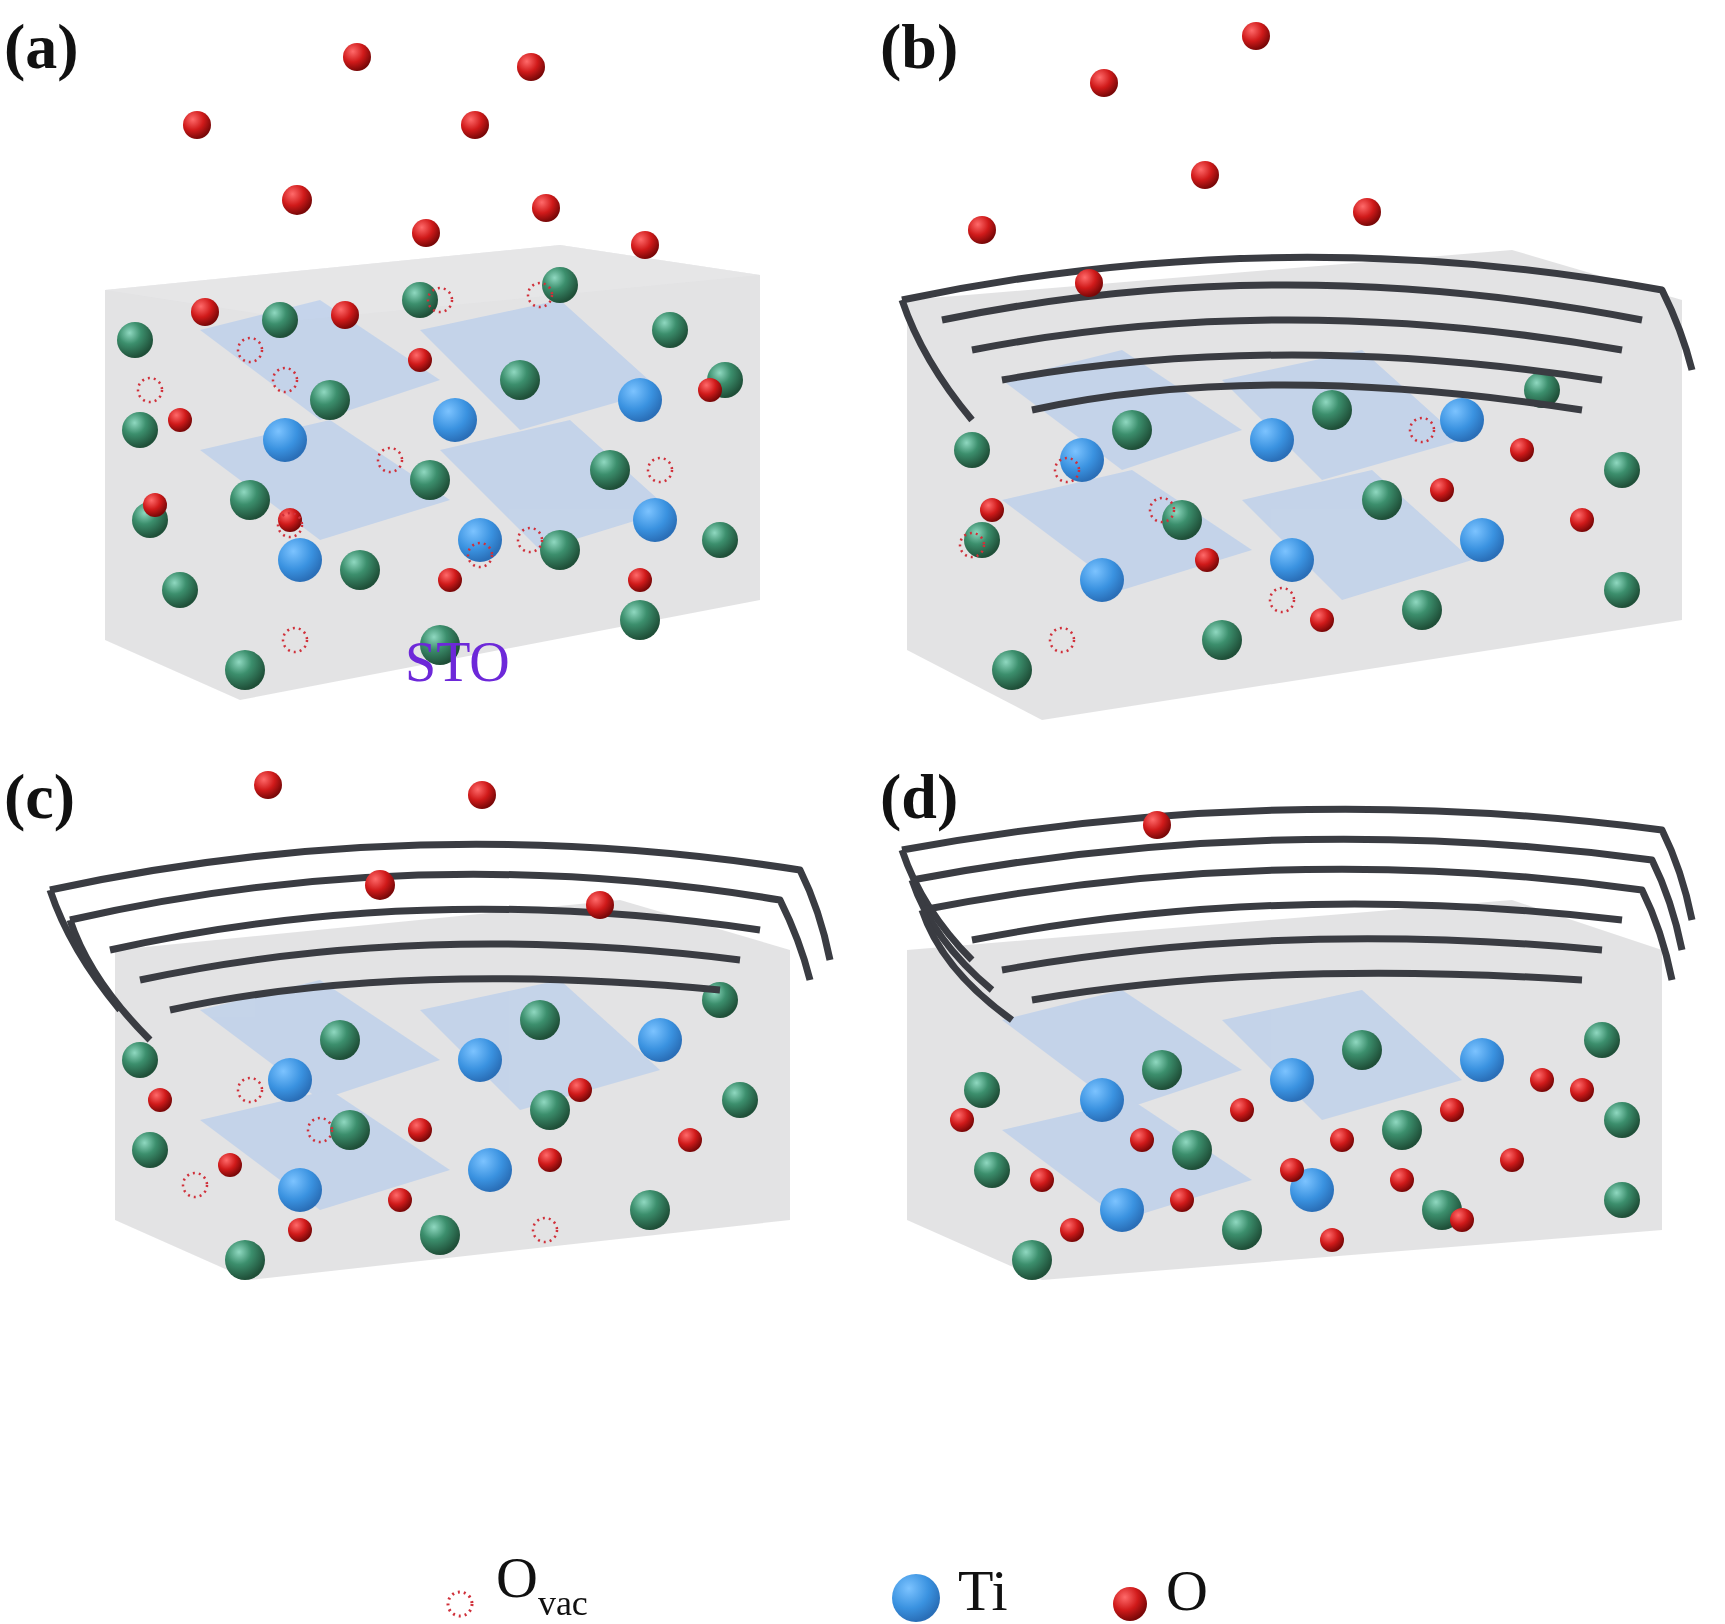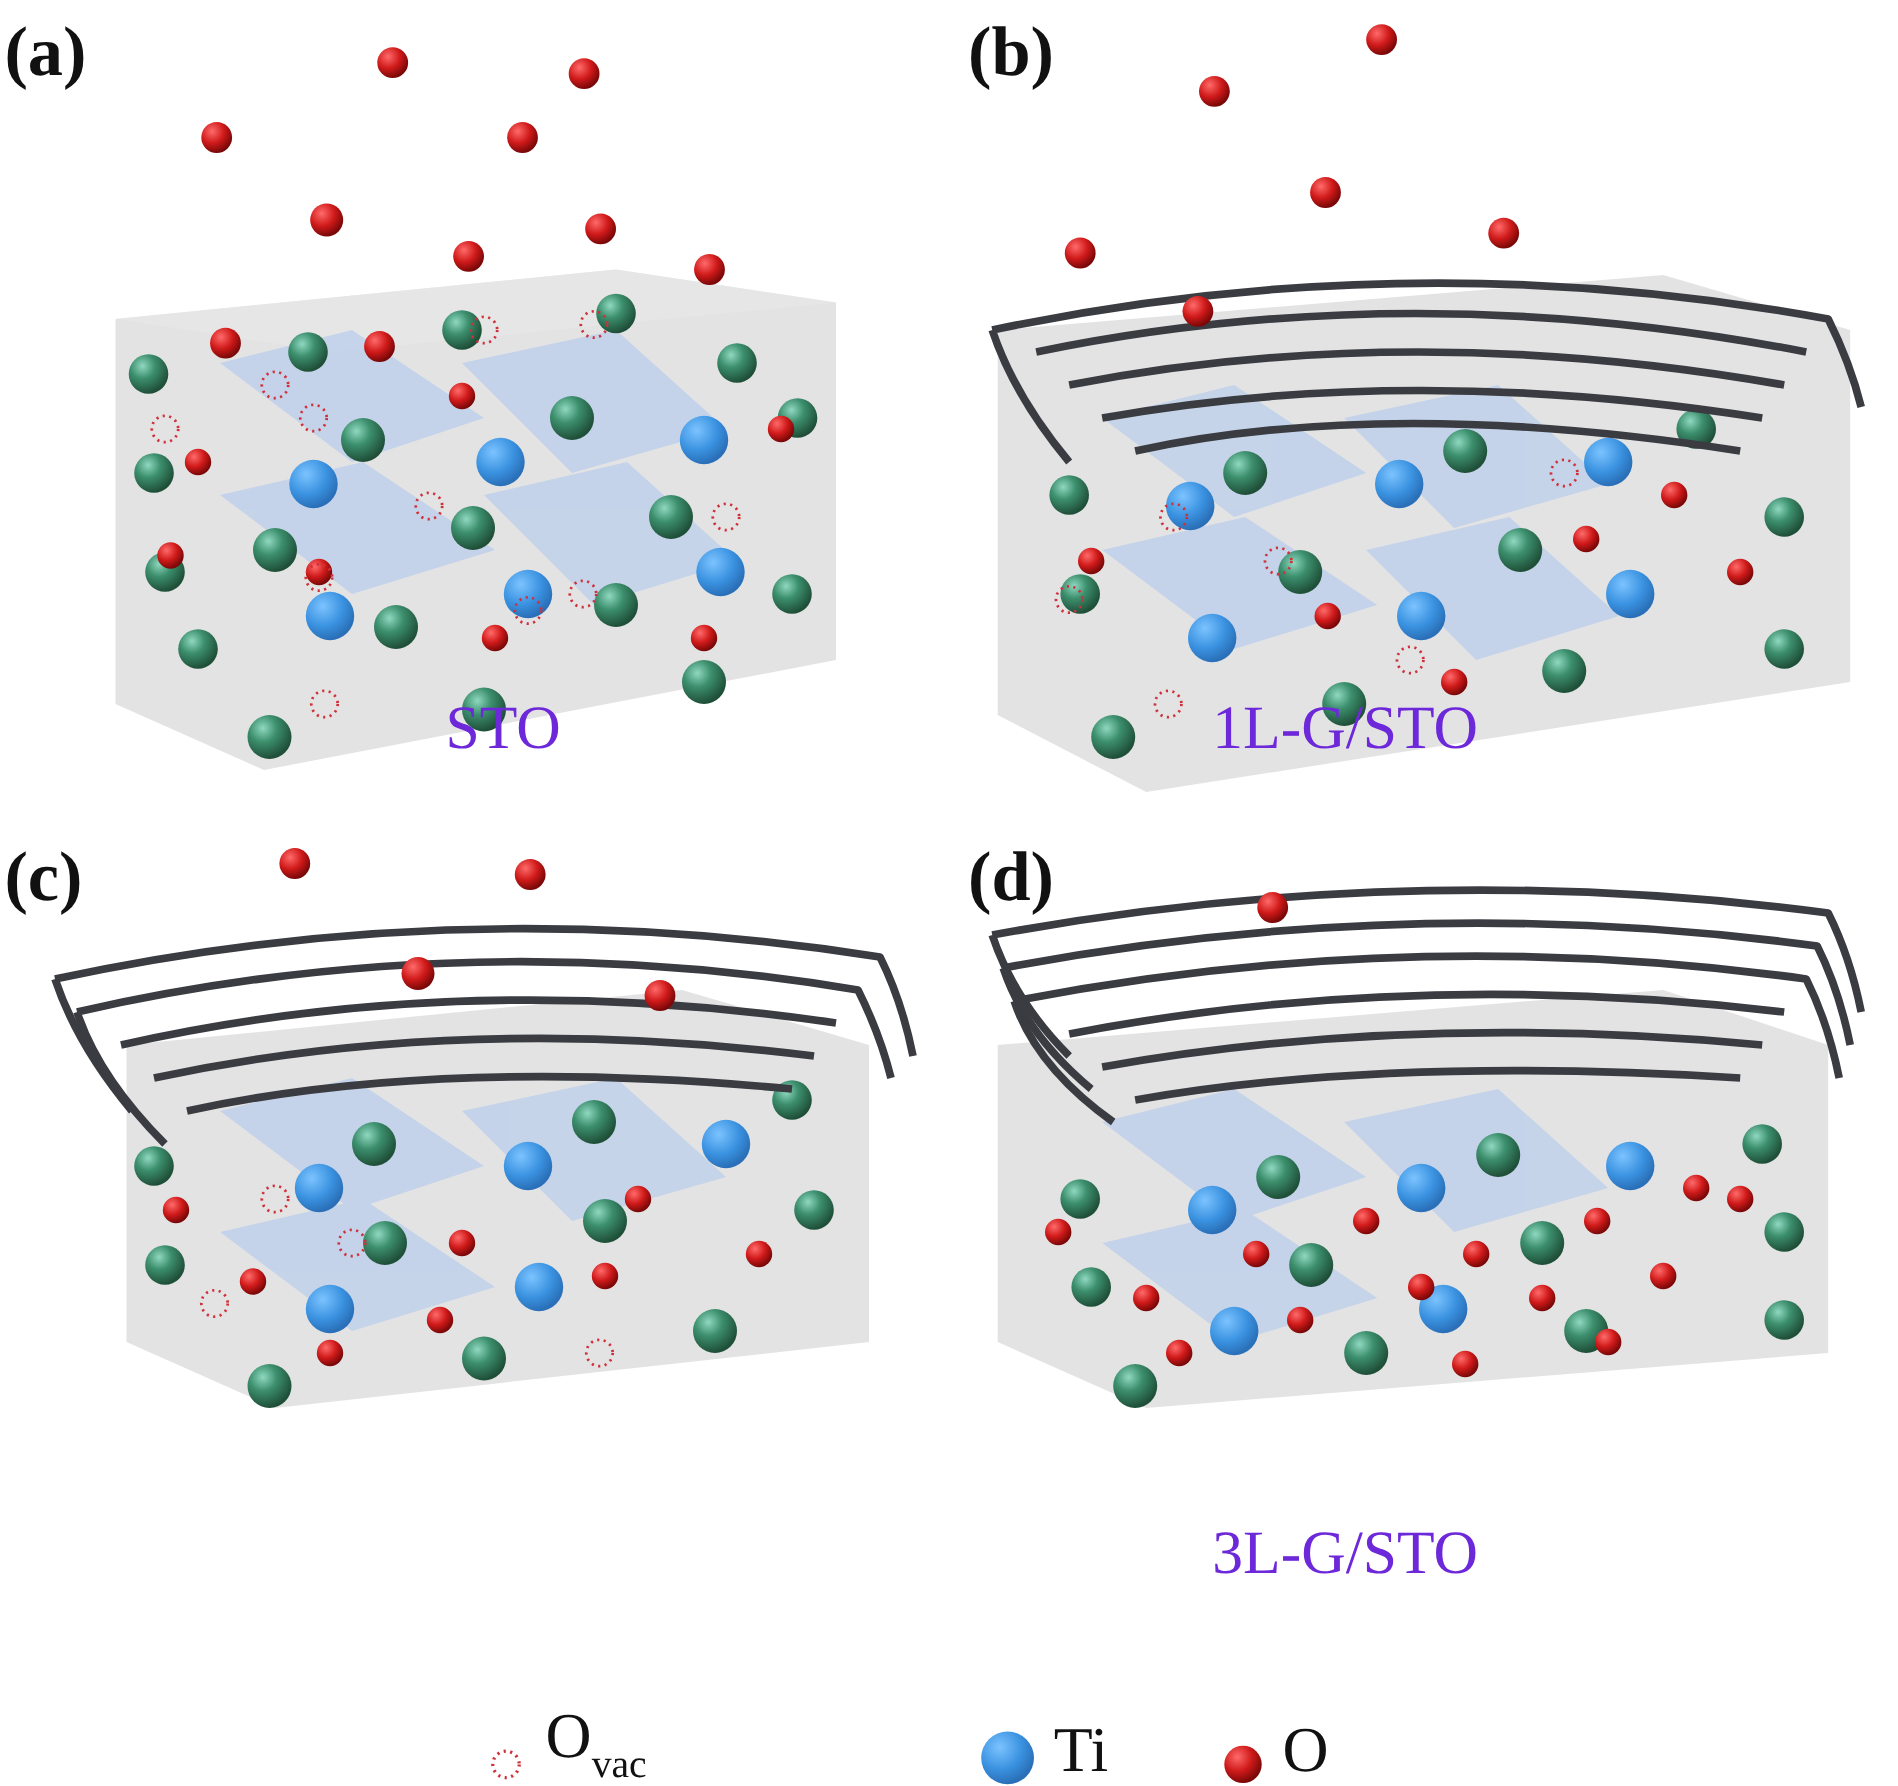--- a/index.html
+++ b/index.html
@@ -186,21 +186,20 @@
     </g>
     <g fill="url(#bO)">
       <circle cx="120" cy="230" r="14"></circle>
         <circle cx="242" cy="83" r="14"></circle>
         <circle cx="343" cy="175" r="14"></circle>
         <circle cx="394" cy="36" r="14"></circle>
         <circle cx="505" cy="212" r="14"></circle>
         <circle cx="227" cy="283" r="14"></circle>
     </g>
   </svg>
-  <div class="caption" style="left:240px;top:630px;">1L-G/STO</div>
 </div>
 
 <div class="panel" style="left:0;top:760px;">
   <div class="panel-label" style="left:4px;top:0;">(c)</div>
   <svg width="862" height="640">
     <defs>
       <radialGradient id="cSr" cx="35%" cy="30%" r="70%">
           <stop offset="0%" stop-color="#8fd8c0"></stop>
           <stop offset="45%" stop-color="#3c8f6d"></stop>
           <stop offset="100%" stop-color="#1f4f38"></stop>
@@ -339,21 +338,20 @@
     <g fill="none" stroke="#3a3c42" stroke-width="7" stroke-linejoin="round">
       <path d="M40,90 Q420,20 800,70 Q820,110 830,160 M40,90 Q60,150 110,200"></path>
       <path d="M50,120 Q420,50 790,100 Q810,140 820,190 M50,120 Q70,180 130,230"></path>
       <path d="M60,150 Q420,80 780,130 Q800,170 810,220 M60,150 Q80,210 150,260"></path>
       <path d="M110,180 Q420,120 760,160 M140,210 Q420,160 740,190 M170,240 Q400,200 720,220"></path>
     </g>
     <g fill="url(#dO)">
       <circle cx="295" cy="65" r="14"></circle>
     </g>
   </svg>
-  <div class="caption" style="left:240px;top:620px;">3L-G/STO</div>
 </div>
 
 <div class="legend">
   <div class="leg-item" style="left:0;">
     <svg width="40" height="40" style="position:static;">
       <circle cx="20" cy="20" r="12" fill="none" stroke="#d0303a" stroke-width="3" stroke-dasharray="2,4"></circle>
     </svg>
     <span class="leg-text"><span>O</span><span class="leg-sub">vac</span></span>
   </div>
   <div class="leg-item" style="left:450px;">

